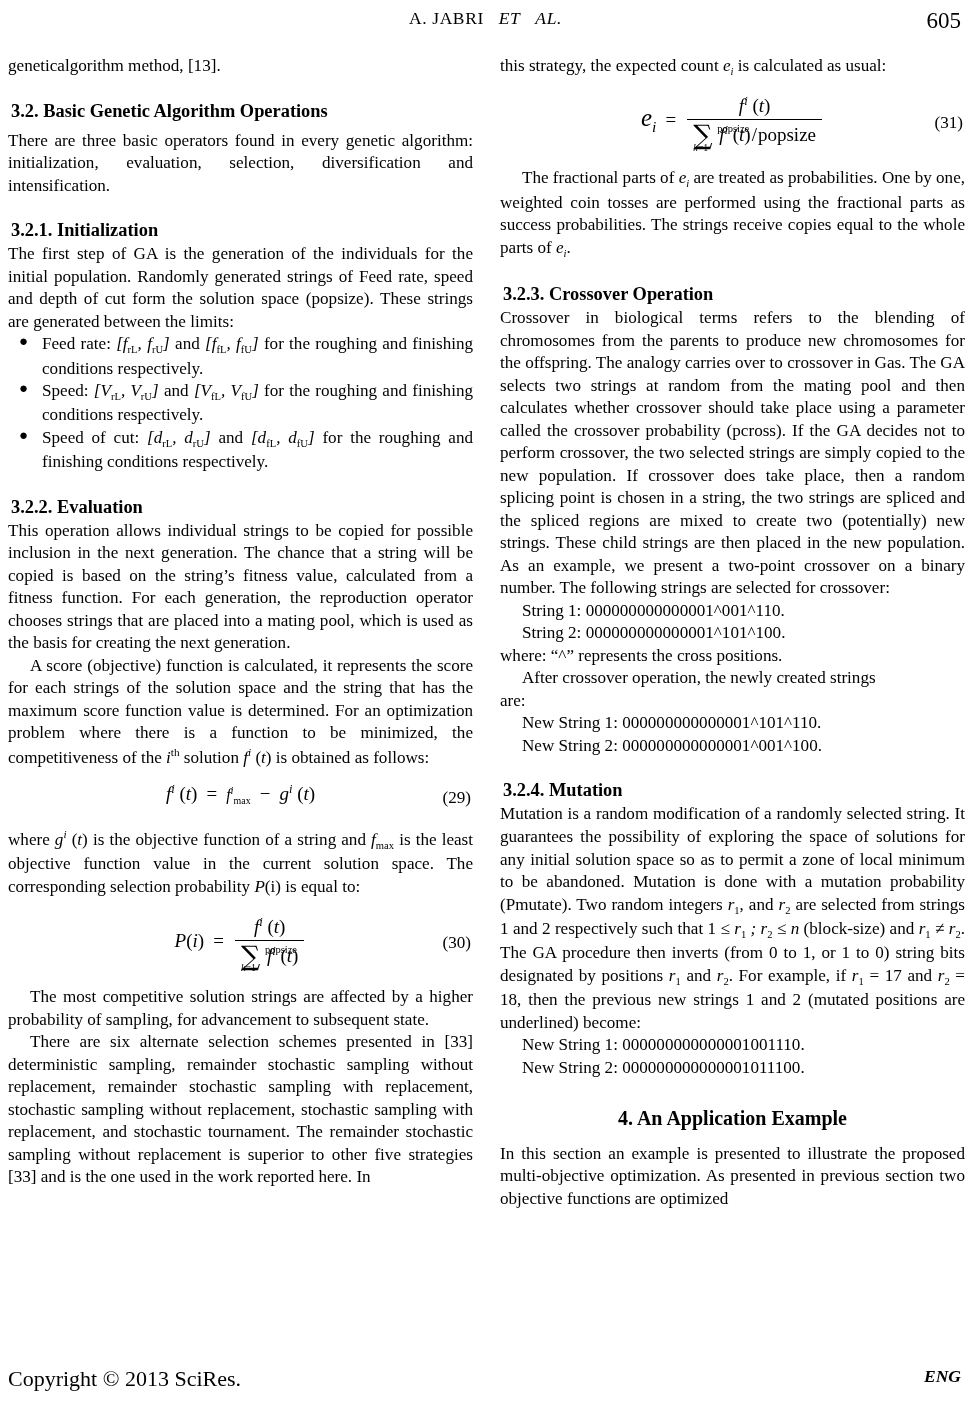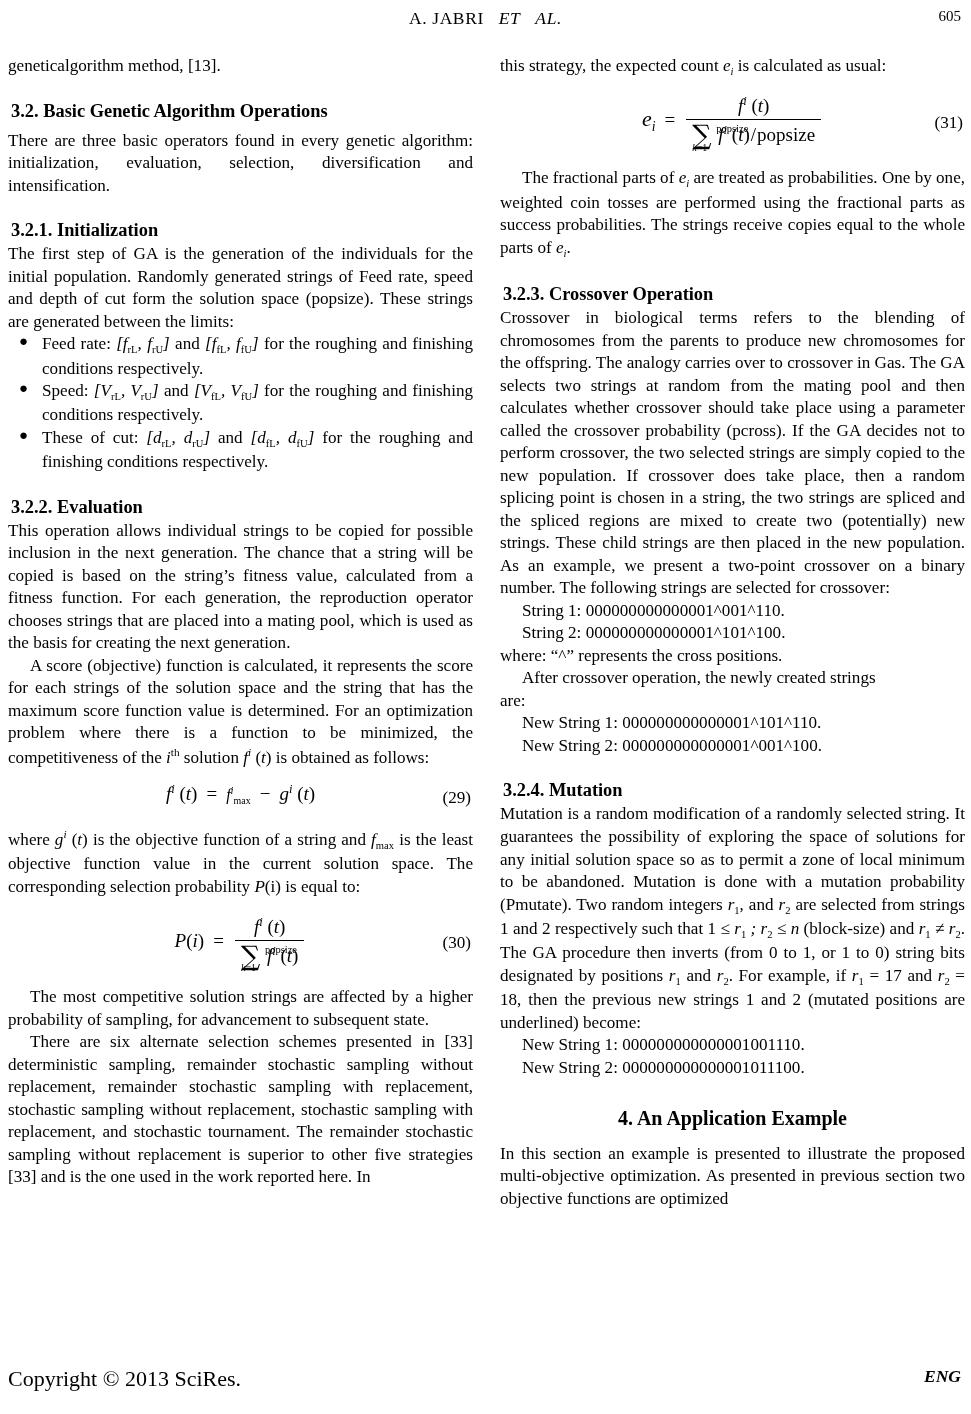--- a/index.html
+++ b/index.html
@@ -38,21 +38,21 @@
     font-size: 17.5px;
     letter-spacing: 0.6px;
   }
   .runhead-title .ital {
     font-style: italic;
   }
   .runhead-page {
     position: absolute;
     right: 10px;
     top: 0;
-    font-size: 15px;
+    font-size: 23px;
   }
 
   
   .col {
     position: absolute;
     top: 55px;
     width: 465px;
     font-size: 17.1px;
     line-height: 1.318;
   }
@@ -250,21 +250,21 @@
       <li>
         <span class="bul">●</span>
         <span>Speed:</span>
         <span class="inlmath"><span>[V</span><span class="subup">rL</span><span>, V</span><span class="subup">rU</span><span>]</span></span>
         <span>and</span>
         <span class="inlmath"><span>[V</span><span class="subup">fL</span><span>, V</span><span class="subup">fU</span><span>]</span></span>
         <span>for the roughing and finishing conditions respectively.</span>
       </li>
       <li>
         <span class="bul">●</span>
-        <span>These of cut:</span>
+        <span>Speed of cut:</span>
         <span class="inlmath"><span>[d</span><span class="subup">rL</span><span>, d</span><span class="subup">rU</span><span>]</span></span>
         <span>and</span>
         <span class="inlmath"><span>[d</span><span class="subup">fL</span><span>, d</span><span class="subup">fU</span><span>]</span></span>
         <span>for the roughing and finishing conditions respectively.</span>
       </li>
     </ul>
 
     <h3 class="sec tight">3.2.2. Evaluation</h3>
     <p>This operation allows individual strings to be copied for possible inclusion in the next generation. The chance that a string will be copied is based on the string’s fitness value, calculated from a fitness function. For each generation, the reproduction operator chooses strings that are placed into a mating pool, which is used as the basis for creating the next generation.</p>
 
@@ -299,21 +299,21 @@
     <p class="indent">There are six alternate selection schemes presented in [33] deterministic sampling, remainder stochastic sampling without replacement, remainder stochastic sampling with replacement, stochastic sampling without replacement, stochastic sampling with replacement, and stochastic tournament. The remainder stochastic sampling without replacement is superior to other five strategies [33] and is the one used in the work reported here. In</p>
 
   </div>
 
   <div class="col col-right">
 
     <p><span>this strategy, the expected count </span><span class="mi">e</span><span class="sub">i</span><span> is calculated as usual:</span></p>
 
     <div class="eqrow" style="margin:14px 0 14px 0;min-height:60px;">
       <div class="eqbody">
-        <span class="inlmath" style="font-size:22px;">e<span class="sub">i</span></span>
+        <span class="inlmath" style="font-size:25px;">e<span class="sub">i</span></span>
         <span class="mn" style="font-size:19px;">&nbsp;=&nbsp;</span>
         <span class="frac">
           <span class="num"><span class="inlmath">f<span class="sup">i</span>&nbsp;<span class="paren">(</span>t<span class="paren">)</span></span></span>
           <span class="den"><span class="bigsum"><span class="sig">∑</span><span class="lim-top">popsize</span><span class="lim-bot"><span class="mi">k</span>=1</span></span><span class="inlmath">&nbsp;f<span class="sup">i</span>&nbsp;<span class="paren">(</span>t<span class="paren">)</span></span><span class="slash">/</span><span class="mn">popsize</span></span>
         </span>
       </div>
       <div class="eqnum">(31)</div>
     </div>
 
     <p class="indent"><span>The fractional parts of </span><span class="mi">e</span><span class="sub">i</span><span> are treated as probabilities. One by one, weighted coin tosses are performed using the fractional parts as success probabilities. The strings receive copies equal to the whole parts of </span><span class="mi">e</span><span class="sub">i</span><span>.</span></p>

